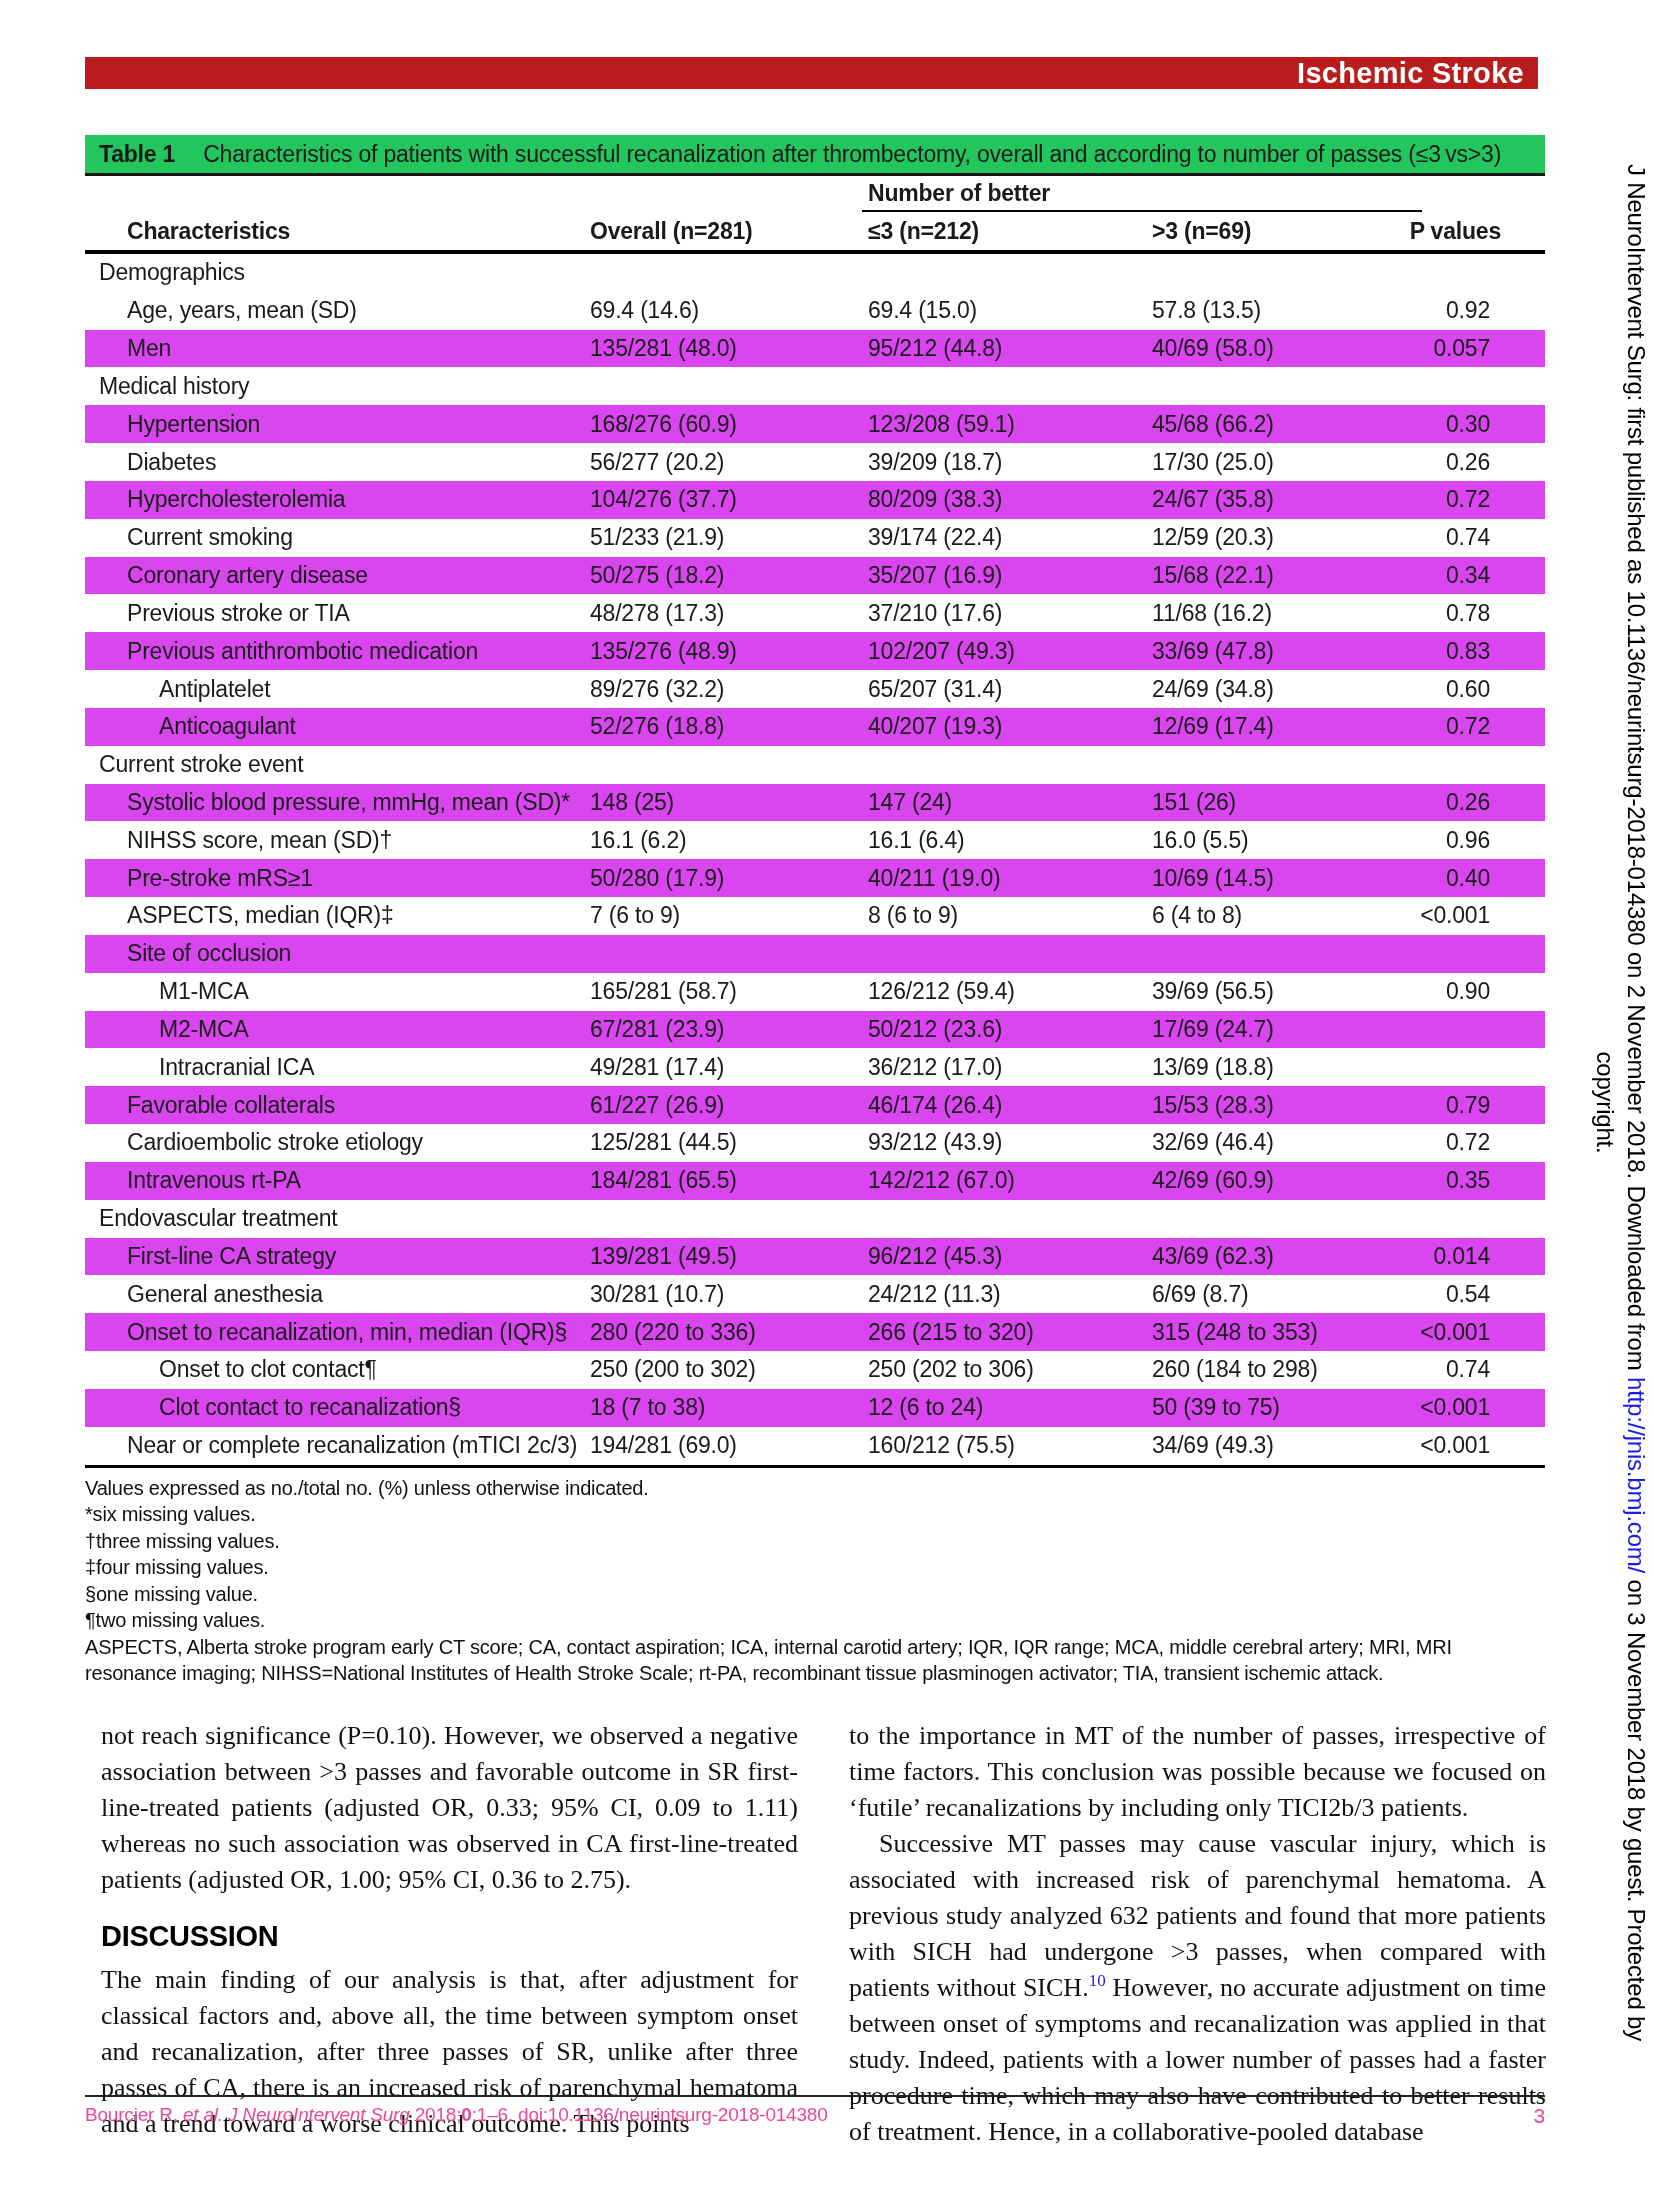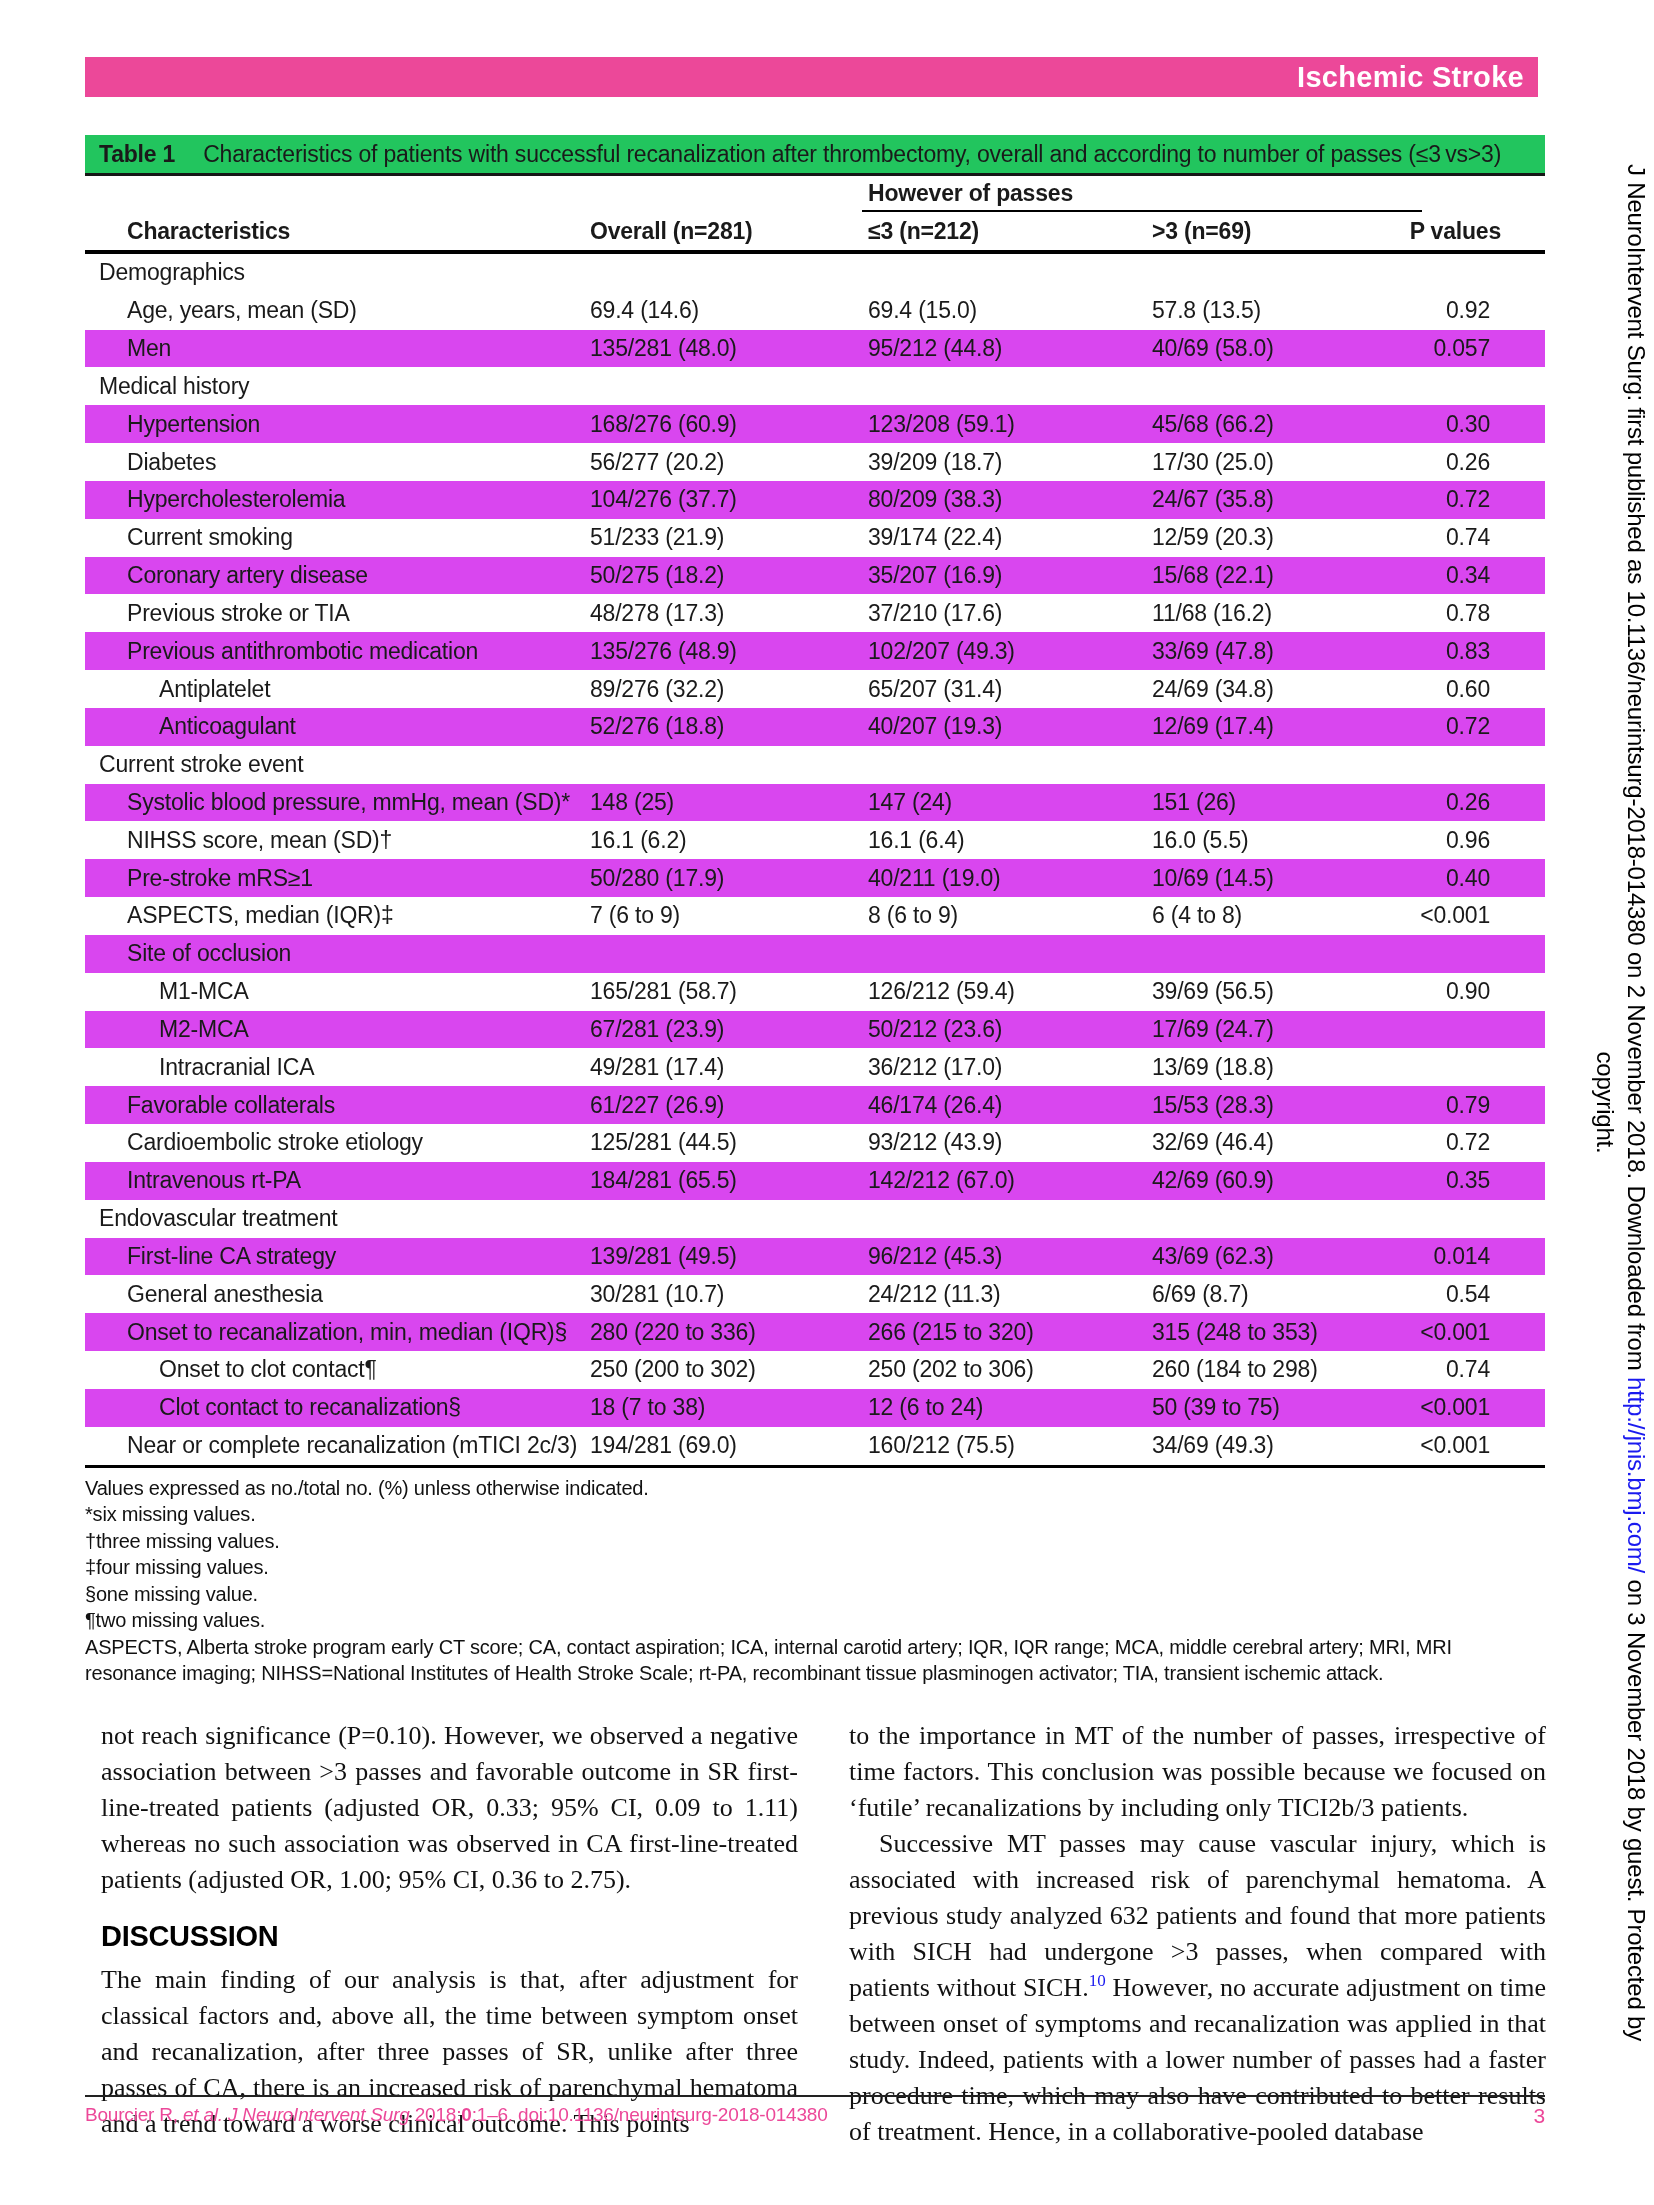--- a/index.html
+++ b/index.html
@@ -1,20 +1,20 @@
 <!DOCTYPE html>
 <html><head>
 <meta charset="utf-8">
 <style>
   html,body{margin:0;padding:0;background:#ffffff;}
   .page{position:relative;width:1654px;height:2205px;background:#ffffff;overflow:hidden;
         font-family:"Liberation Sans",sans-serif;color:#1a1a1a;}
 
   
-  .banner{position:absolute;left:85px;top:57px;width:1453px;height:40px;background:#ec4899;
+  .banner{position:absolute;left:85px;top:57px;width:1453px;height:32px;background:#b91c1c;
           display:flex;align-items:center;justify-content:flex-end;padding-right:14px;box-sizing:border-box;}
   .banner .label{color:#ffffff;font-weight:bold;font-size:29px;letter-spacing:.3px;}
 
   
   .tablewrap{position:absolute;left:85px;top:135px;width:1460px;}
   .t-title{background:#22c55e;height:41px;border-bottom:3px solid #161616;display:flex;align-items:center;
            padding-left:14px;box-sizing:border-box;font-size:23px;letter-spacing:-.2px;}
   .t-title .tlabel{font-weight:bold;margin-right:28px;white-space:nowrap;}
   .t-head-span{height:36px;position:relative;}
   .t-head-span .spanbox{position:absolute;left:777px;bottom:0;width:560px;border-bottom:2px solid #000;
@@ -68,21 +68,21 @@
   <div class="banner">
     <span class="label">Ischemic Stroke</span>
   </div>
 
   <div class="tablewrap">
     <div class="t-title">
       <span class="tlabel">Table 1</span>
       <span>Characteristics of patients with successful recanalization after thrombectomy, overall and according to number of passes (≤3 vs&gt;3)</span>
     </div>
     <div class="t-head-span">
-      <div class="spanbox">However of passes</div>
+      <div class="spanbox">Number of better</div>
     </div>
     <div class="t-head-row">
       <div class="h1">Characteristics</div>
       <div class="h2">Overall (n=281)</div>
       <div class="h3">≤3 (n=212)</div>
       <div class="h4">&gt;3 (n=69)</div>
       <div class="h5">P values</div>
     </div>
     <div class="t-body" id="table-body">
         <div class="t-row section">

